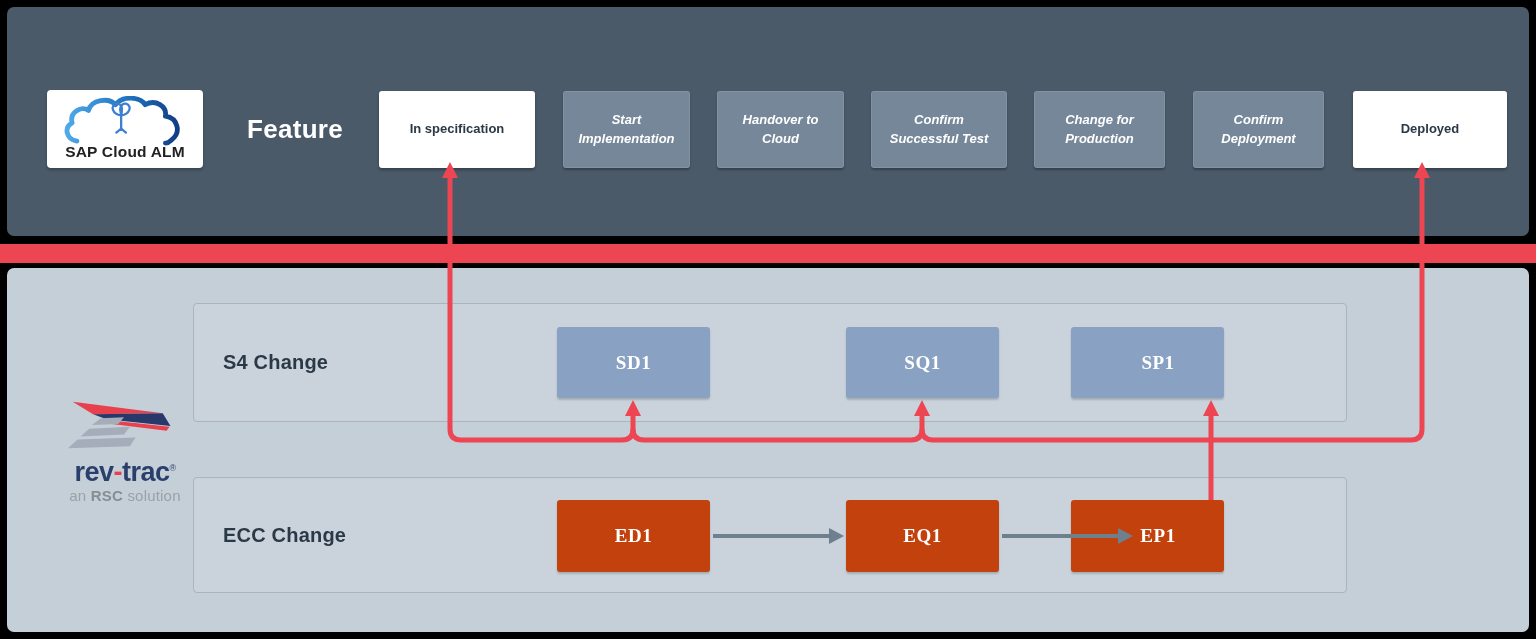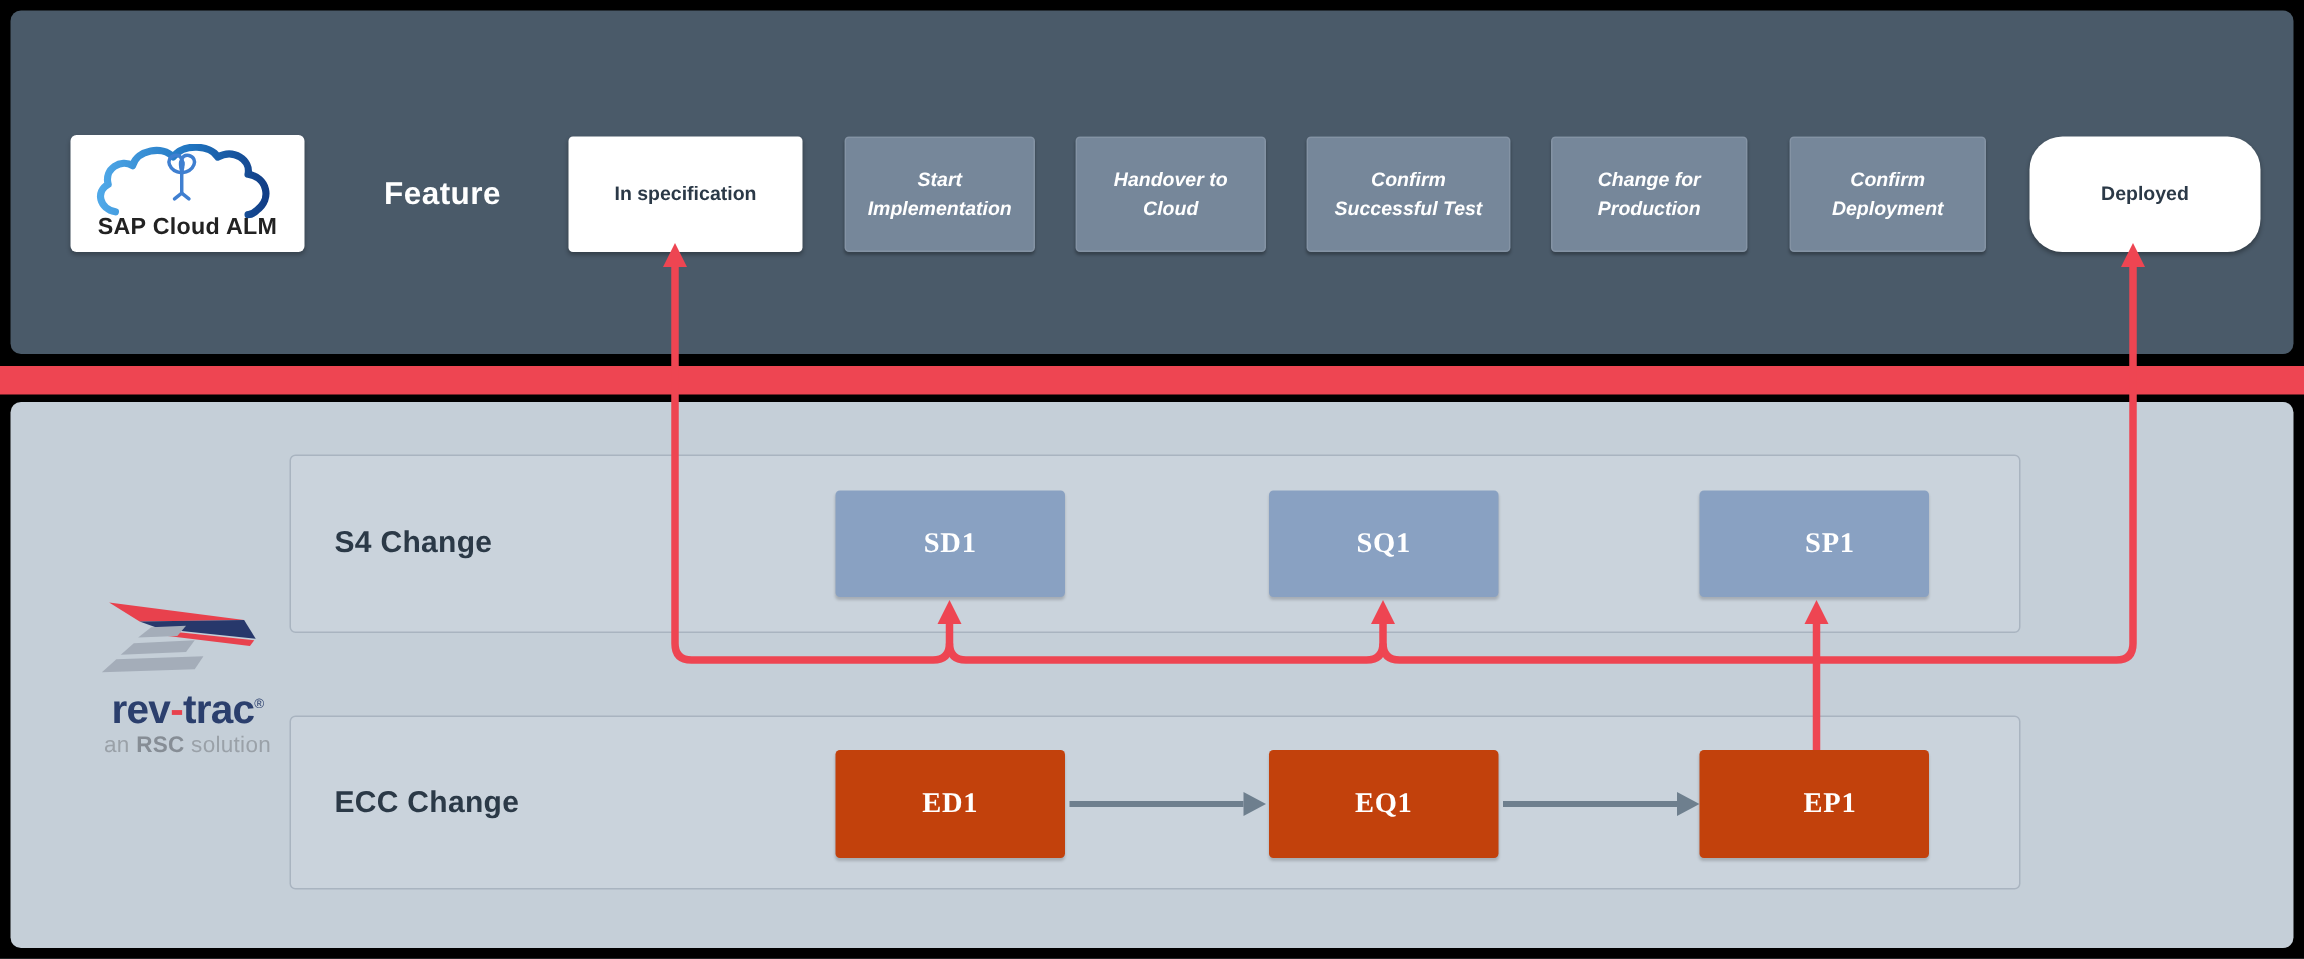--- a/index.html
+++ b/index.html
@@ -16,42 +16,42 @@
     position:absolute; left:40px; top:83px; width:156px; height:78px;
     background:#ffffff; border-radius:4px; box-shadow:0 2px 3px rgba(0,0,0,0.25);
     display:flex; flex-direction:column; align-items:center; justify-content:flex-end;
     padding-bottom:7px;
   }
   .sap-logo-box svg { position:absolute; top:6px; left:14px; }
   .sap-logo-text { position:relative; font-size:15.5px; font-weight:700; color:#222; letter-spacing:0.2px; }
   .feature-label {
     position:absolute; left:228px; top:84px; width:120px; height:77px;
     display:flex; align-items:center; justify-content:center;
-    color:#fff; font-size:21px; font-weight:700; letter-spacing:0.3px;
+    color:#fff; font-size:26px; font-weight:700; letter-spacing:0.3px;
   }
   .stage-box {
     position:absolute; top:84px; height:77px; border-radius:3px;
     display:flex; align-items:center; justify-content:center; text-align:center;
     font-size:13px; line-height:1.4; padding:4px 8px;
   }
   .stage-box.pending {
     background:#76879a; color:#fff; font-style:italic; font-weight:600;
     box-shadow:inset 0 0 0 1px rgba(255,255,255,0.10), 0 2px 2px rgba(0,0,0,0.28);
   }
   .stage-box.active {
     background:#ffffff; color:#2b3947; font-weight:600;
     box-shadow:0 2px 3px rgba(0,0,0,0.30);
   }
   .sb0 { left:372px;  width:156px; }
   .sb1 { left:556px;  width:127px; }
   .sb2 { left:710px;  width:127px; }
   .sb3 { left:864px;  width:136px; }
   .sb4 { left:1027px; width:131px; }
   .sb5 { left:1186px; width:131px; }
-  .sb6 { left:1346px; width:154px;border-radius:22px; }
+  .sb6 { left:1346px; width:154px; }
   
   .red-band {
     position:absolute; left:0; top:244px; width:1536px; height:19px; background:#ee4552;
   }
   
   .bottom-panel {
     position:absolute; left:7px; top:268px; width:1522px; height:364px;
     background:#c5cfd8; border-radius:7px;
   }
   .lane-panel {
@@ -69,21 +69,21 @@
   .lane-label.ecc { top:477px; height:116px; }
   .node {
     position:absolute; width:153px; border-radius:3px;
     display:flex; align-items:center; justify-content:center;
     color:#fff; font-size:19px; font-weight:600; letter-spacing:0.5px;
     box-shadow:0 2px 2px rgba(0,0,0,0.18);
     font-family:Liberation Serif, serif;
   }
   .node.blue { background:#89a1c2; top:327px; height:71px; }
   .node.red  { background:#c2410c; top:500px; height:72px; }
-  .nx0 { left:557px; } .nx1 { left:846px; } .nx2 { left:1133px;padding-left:21px; }
+  .nx0 { left:557px; } .nx1 { left:846px; } .nx2 { left:1071px;padding-left:21px; }
   
   .revtrac {
     position:absolute; left:58px; top:393px; width:134px; text-align:center;
   }
   .revtrac-brand { margin-top:2px; font-size:27px; font-weight:700; color:#2b3f6d; letter-spacing:-0.5px; line-height:1; }
   .revtrac-brand .dash { color:#e8414d; }
   .revtrac-brand sup { font-size:9px; font-weight:400; }
   .revtrac-tagline { font-size:15px; color:#9aa1a8; letter-spacing:0.2px; margin-top:1px; }
   .revtrac-tagline .rsc { font-weight:700; color:#868d95; }
   

